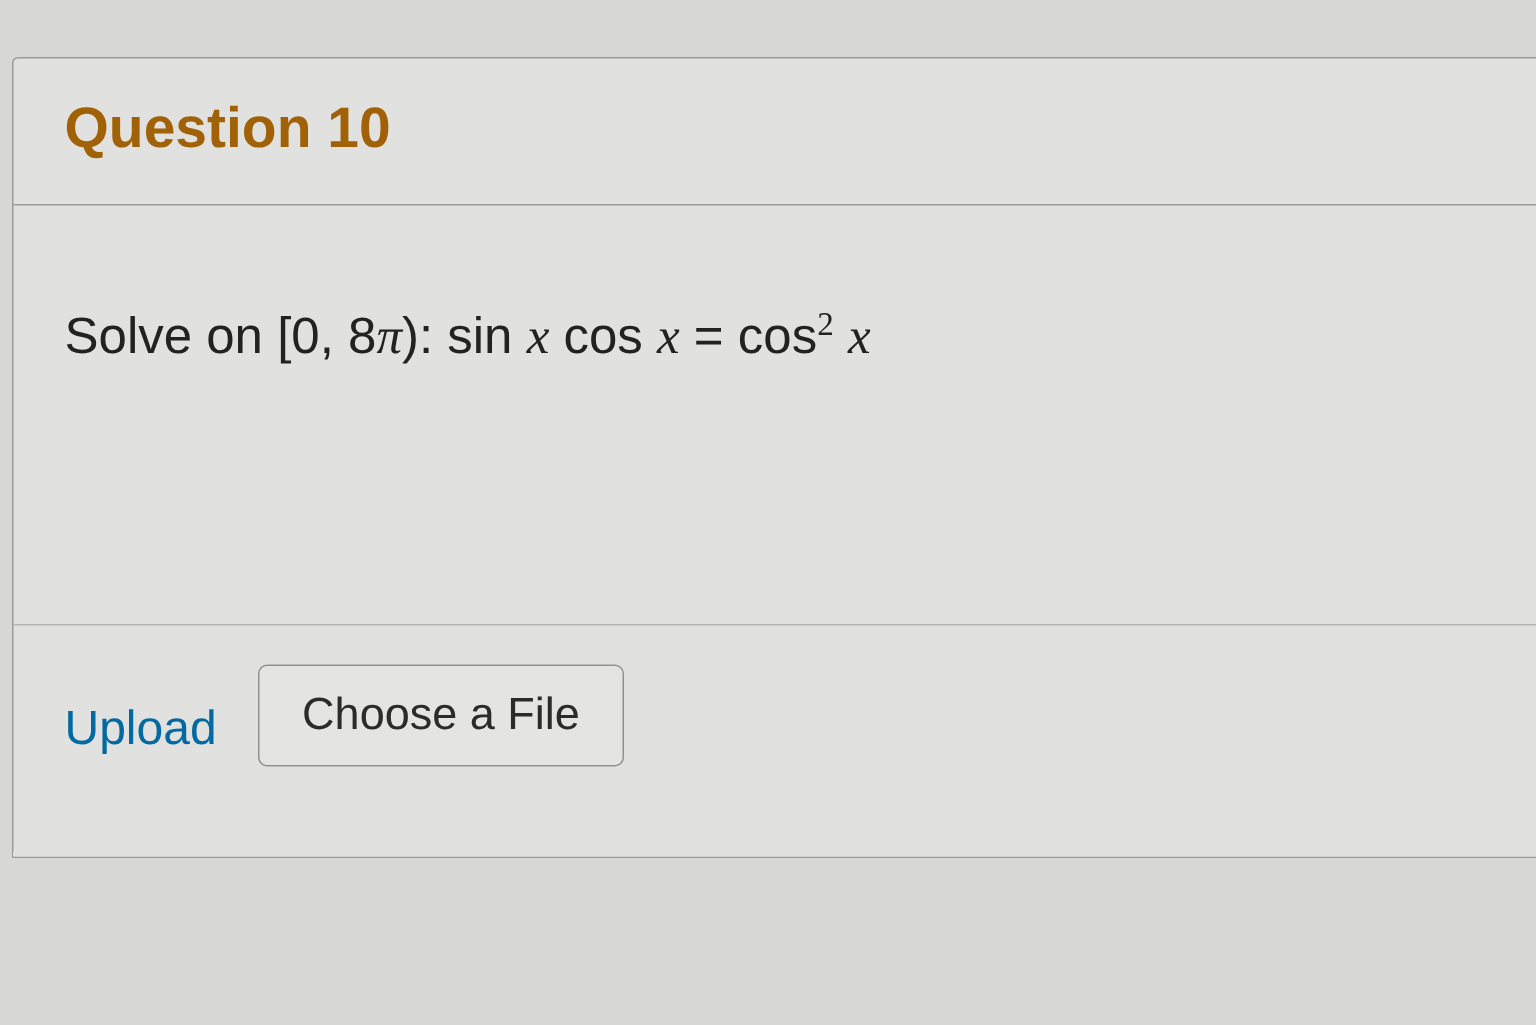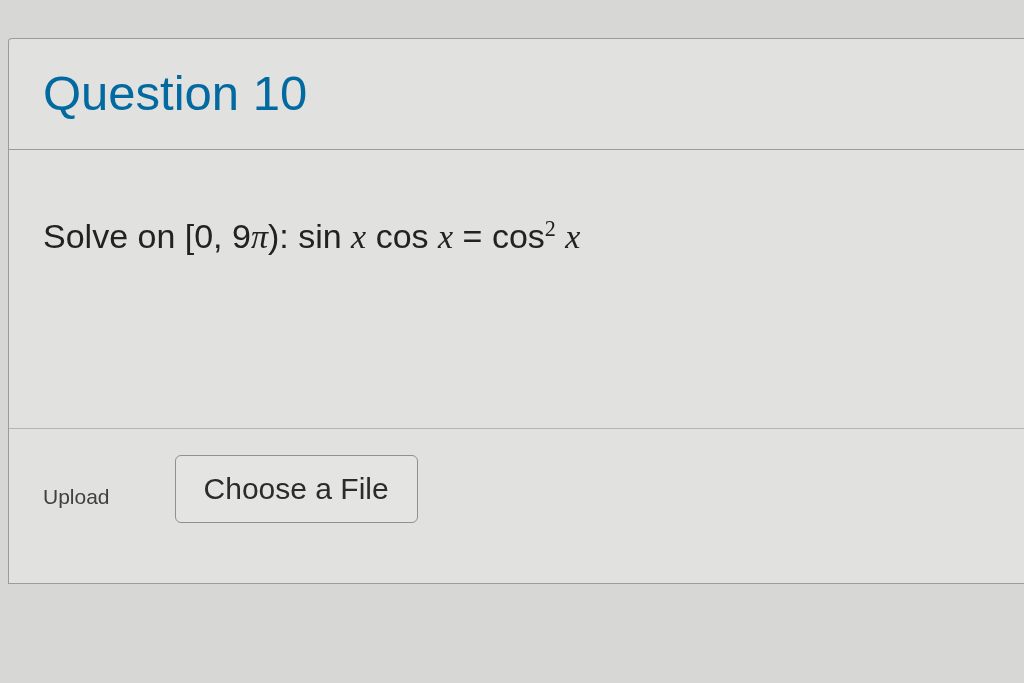--- a/index.html
+++ b/index.html
@@ -19,23 +19,23 @@
     background: #e1e2df;
     border: 1px solid #9a9c99;
     border-right: none;
     border-radius: 4px 0 0 0;
     width: 1016px;
     box-sizing: border-box;
   }
   .card-header {
     padding: 26px 34px 28px 34px;
     border-bottom: 1px solid #9a9c99;
-    font-size: 49px;
-    font-weight: 400;
-    color: #0369a1;
+    font-size: 38px;
+    font-weight: 700;
+    color: #a16207;
   }
   .card-body {
     padding: 66px 34px 50px 34px;
     font-size: 34px;
     color: #222;
   }
   .prompt-line {
     line-height: 1.2;
   }
   .math-var {
@@ -54,47 +54,46 @@
   }
   .upload-row {
     margin-top: 120px;
     border-top: 1px solid #b4b6b2;
     padding: 26px 34px 60px 34px;
     display: flex;
     align-items: center;
     gap: 28px;
   }
   .upload-label {
-    font-size: 21px;
-    color: #404040;
+    font-size: 32px;
+    color: #0369a1;
     margin-top: 16px;
   }
   .choose-btn {
     font-size: 30px;
     color: #2a2b2a;
     background: #e4e5e2;
     border: 1px solid #8f918e;
     border-radius: 6px;
     padding: 16px 28px;
     cursor: pointer;
     font-family: inherit;
-    margin-left: 37px;
   }
 </style>
 </head>
 <body>
 
 <div class="page">
   <div class="card">
 
     <div class="card-header">Question 10</div>
 
     <div class="card-body">
       <div class="prompt-line">
-        <span>Solve on [0, 9</span><span class="math-var">π</span><span>):  </span><span class="math-rm">sin</span>&nbsp;<span class="math-var">x</span>&nbsp;<span class="math-rm">cos</span>&nbsp;<span class="math-var">x</span><span class="math-rm"> = </span><span class="math-rm">cos</span><span class="sup">2</span>&nbsp;<span class="math-var">x</span>
+        <span>Solve on [0, 8</span><span class="math-var">π</span><span>):  </span><span class="math-rm">sin</span>&nbsp;<span class="math-var">x</span>&nbsp;<span class="math-rm">cos</span>&nbsp;<span class="math-var">x</span><span class="math-rm"> = </span><span class="math-rm">cos</span><span class="sup">2</span>&nbsp;<span class="math-var">x</span>
       </div>
     </div>
 
     <div class="upload-row">
       <span class="upload-label">Upload</span>
       <button type="button" class="choose-btn">Choose a File</button>
     </div>
 
   </div>
 </div>

